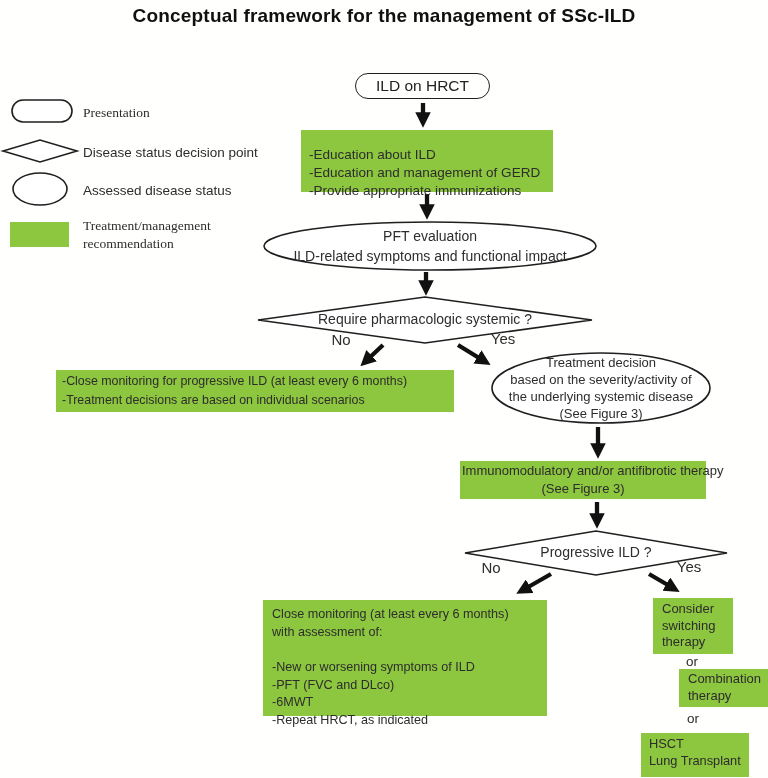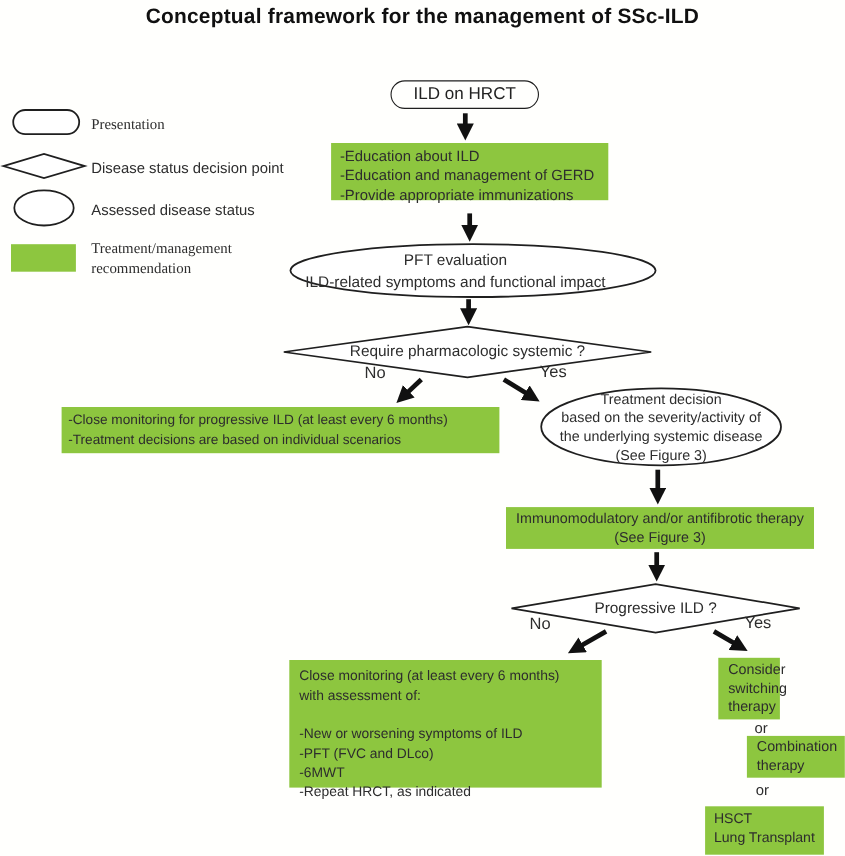--- a/index.html
+++ b/index.html
@@ -64,55 +64,55 @@
 <div class="abs legend-label" style="left:83px; top:104px;font-family:Liberation Serif, serif;">Presentation</div>
 <div class="abs legend-label" style="left:83px; top:144px;">Disease status decision point</div>
 <div class="abs legend-label" style="left:83px; top:182px;">Assessed disease status</div>
 <div class="abs legend-label pre" style="left:83px; top:217px;font-family:Liberation Serif, serif;">Treatment/management
 recommendation</div>
 
 <div class="abs stadium">
     <span>ILD on HRCT</span>
   </div>
 
-<div class="abs greenbox pre flow-text" style="left:301px; top:130px; width:252px; height:52px; box-sizing:border-box; padding:3px 8px; font-size:13.5px; line-height:1.34;">-Education about ILD
+<div class="abs greenbox pre flow-text" style="left:301px; top:130px; width:252px; height:62px; box-sizing:border-box; padding:16px 8px; font-size:13.5px; line-height:1.34;">-Education about ILD
 -Education and management of GERD
 -Provide appropriate immunizations</div>
 
-<div class="abs pre center" style="left:248px; top:227px; width:332px; font-size:14px; line-height:1.4;">PFT evaluation
+<div class="abs pre center" style="left:264px; top:227px; width:332px; font-size:14px; line-height:1.4;">PFT evaluation
 ILD-related symptoms and functional impact</div>
 
 <div class="abs center" style="left:275px; top:311px; width:300px; font-size:14px;">Require pharmacologic systemic ?</div>
 <div class="abs center" style="left:326px; top:331px; width:30px; font-size:15px;">No</div>
 <div class="abs center" style="left:486px; top:330px; width:34px; font-size:15px;">Yes</div>
 
 <div class="abs greenbox pre" style="left:56px; top:370px; width:398px; height:42px; box-sizing:border-box; padding:2px 6px; font-size:12.4px; line-height:1.5;">-Close monitoring for progressive ILD (at least every 6 months)
 -Treatment decisions are based on individual scenarios</div>
 
 <div class="abs pre center" style="left:483px; top:354px; width:236px; font-size:13px; line-height:1.31;">Treatment decision
 based on the severity/activity of
 the underlying systemic disease
 (See Figure 3)</div>
 
-<div class="abs greenbox pre center" style="left:460px; top:461px; width:280px; height:38px; box-sizing:border-box; padding:1px 2px; font-size:13px; line-height:1.38;">Immunomodulatory and/or antifibrotic therapy
+<div class="abs greenbox pre center" style="left:460px; top:461px; width:246px; height:38px; box-sizing:border-box; padding:1px 2px; font-size:13px; line-height:1.38;">Immunomodulatory and/or antifibrotic therapy
 (See Figure 3)</div>
 
 <div class="abs center" style="left:496px; top:544px; width:200px; font-size:14px;">Progressive ILD ?</div>
 <div class="abs center" style="left:475px; top:559px; width:32px; font-size:15px;">No</div>
 <div class="abs center" style="left:672px; top:558px; width:34px; font-size:15px;">Yes</div>
 
 <div class="abs greenbox pre" style="left:263px; top:600px; width:284px; height:116px; box-sizing:border-box; padding:6px 4px 6px 9px; font-size:12.6px; line-height:1.4;">Close monitoring (at least every 6 months)
 with assessment of:
 
 -New or worsening symptoms of ILD
 -PFT (FVC and DLco)
 -6MWT
 -Repeat HRCT, as indicated</div>
 
-<div class="abs greenbox pre" style="left:653px; top:598px; width:56px; height:56px; box-sizing:border-box; padding:3px 2px 3px 9px; font-size:13px; line-height:1.28;">Consider
+<div class="abs greenbox pre" style="left:653px; top:598px; width:80px; height:56px; box-sizing:border-box; padding:3px 2px 3px 9px; font-size:13px; line-height:1.28;">Consider
 switching
 therapy</div>
 <div class="abs center" style="left:677px; top:654px; width:30px; font-size:13.5px;">or</div>
 <div class="abs greenbox pre" style="left:645px; top:669px; width:99px; height:38px; box-sizing:border-box; padding:2px 2px 2px 9px; font-size:13px; line-height:1.3;margin-left:34px;">Combination
 therapy</div>
 <div class="abs center" style="left:678px; top:711px; width:30px; font-size:13.5px;">or</div>
 <div class="abs greenbox pre" style="left:641px; top:733px; width:108px; height:44px; box-sizing:border-box; padding:3px 2px 3px 8px; font-size:12.8px; line-height:1.3;">HSCT
 Lung Transplant</div>
 
 </body></html>

